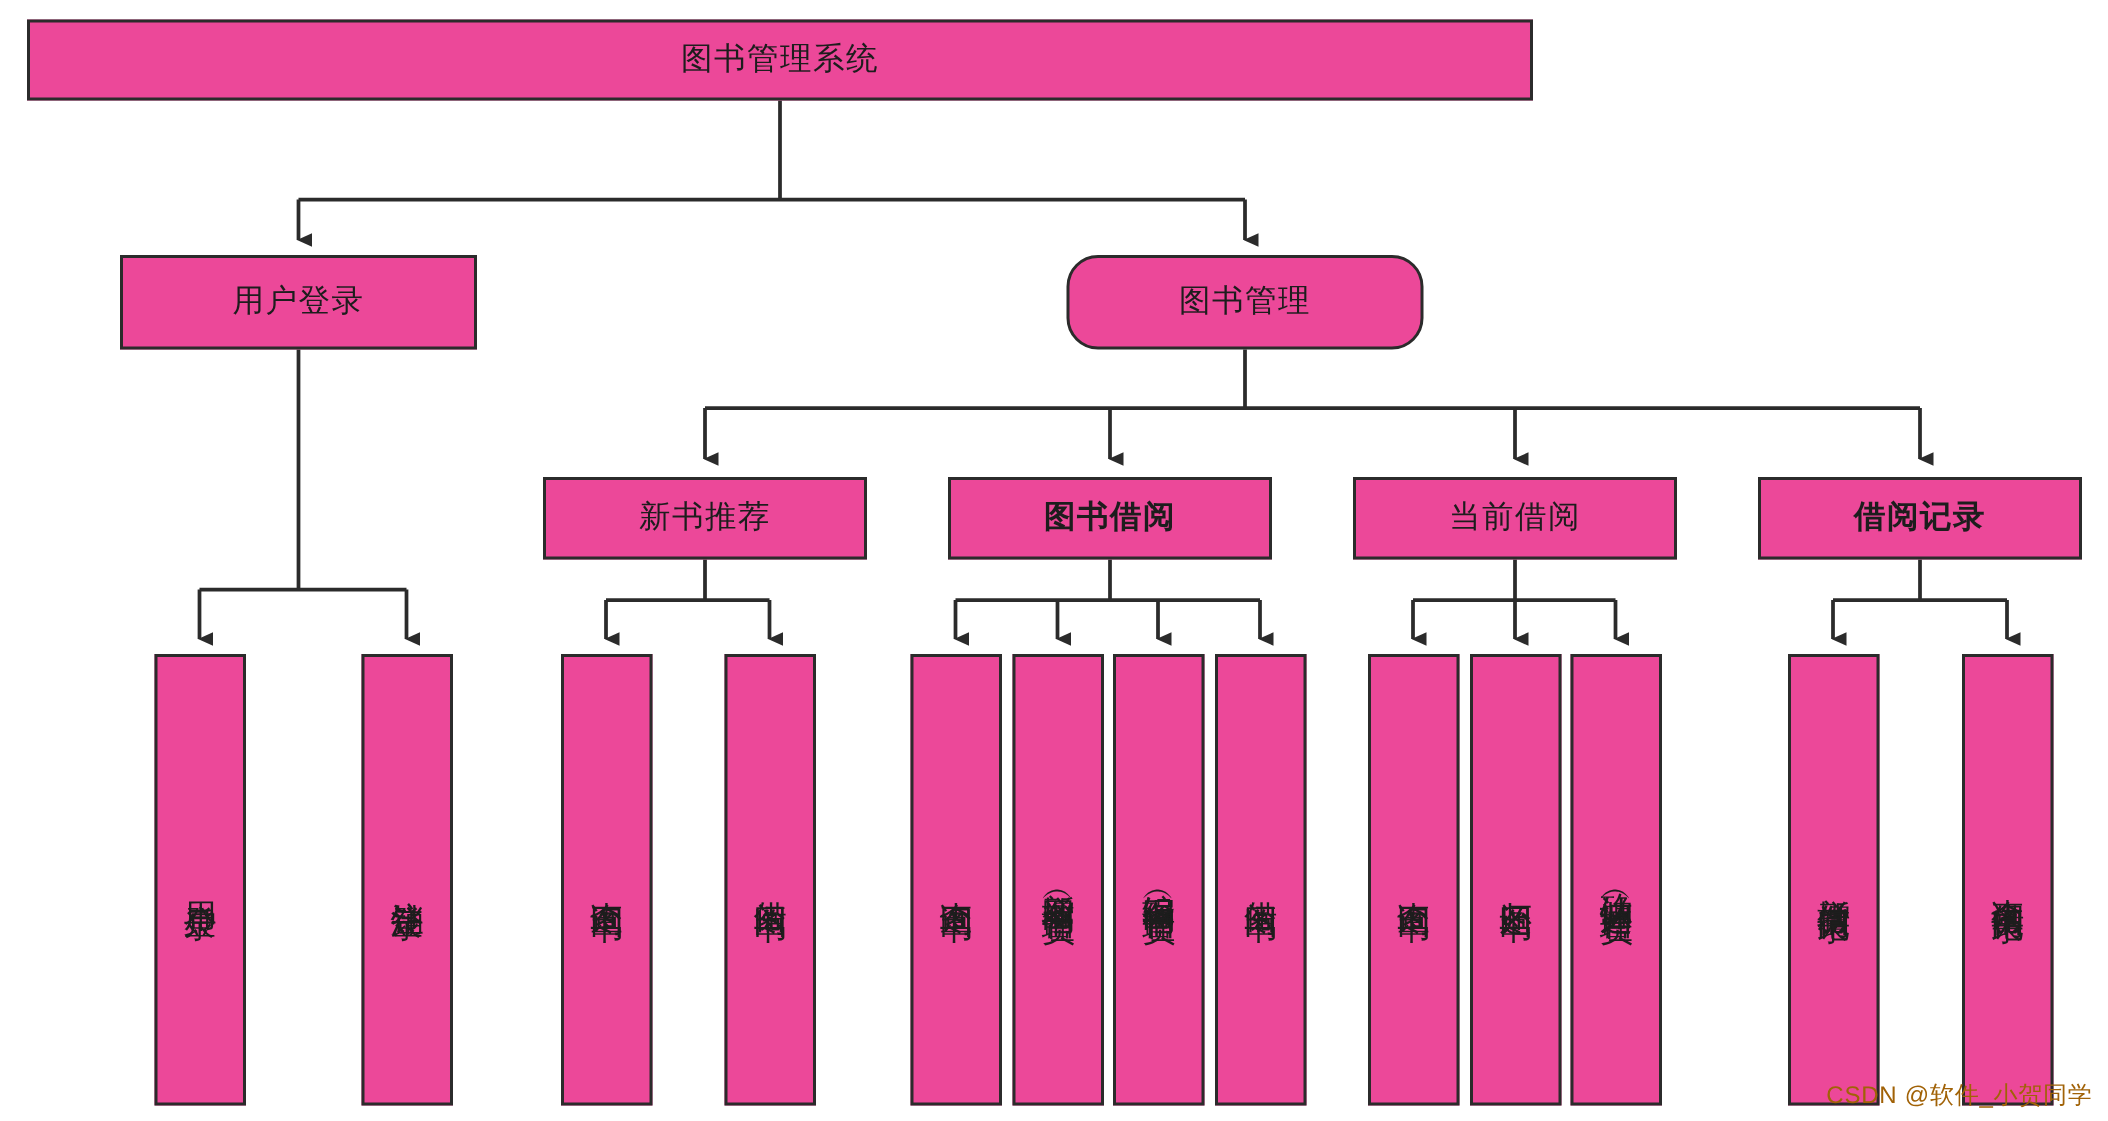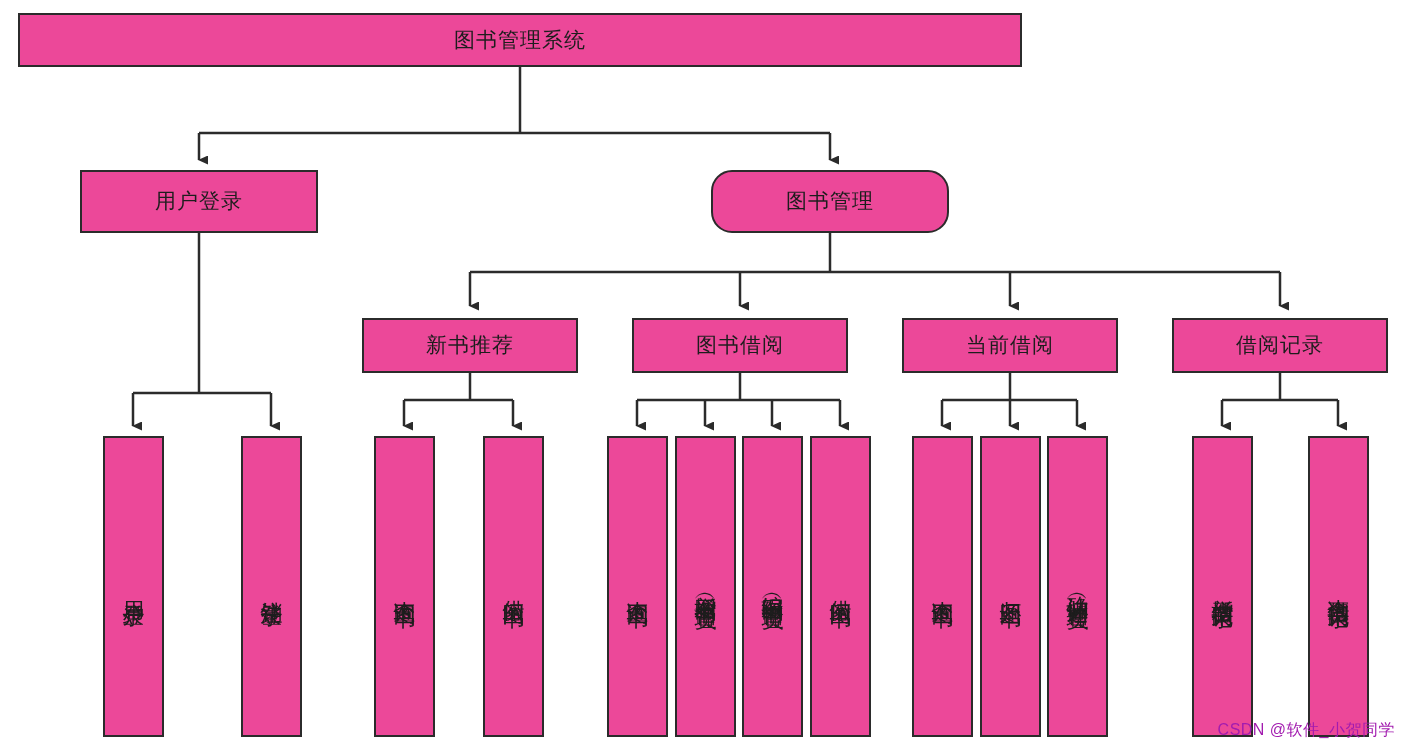--- a/index.html
+++ b/index.html
@@ -41,21 +41,21 @@
     letter-spacing:2px;
     white-space:normal;
     max-height:285px;
     text-align:center;
   }
   #watermark{
     position:absolute;
     right:10px;
     bottom:6px;
     font-size:16px;
-    color:#a21caf;
+    color:#a16207;
     letter-spacing:0.5px;
     z-index:5;
     white-space:nowrap;
   }
 </style>
 </head>
 <body>
 
 <div id="canvas">
 
@@ -116,27 +116,27 @@
   <div class="node" style="left:80px;top:170px;width:238px;height:63px;">
     <span class="label">用户登录</span>
   </div>
   <div class="node" style="left:711px;top:170px;width:238px;height:63px;border-radius:21px;">
     <span class="label">图书管理</span>
   </div>
 
   <div class="node" style="left:362px;top:318px;width:216px;height:55px;justify-content:center;">
     <span class="label">新书推荐</span>
   </div>
-  <div class="node" style="left:632px;top:318px;width:216px;height:55px;">
+  <div class="node" style="left:632px;top:318px;width:216px;height:55px;font-weight:bold;">
     <span class="label">图书借阅</span>
   </div>
   <div class="node" style="left:902px;top:318px;width:216px;height:55px;">
     <span class="label">当前借阅</span>
   </div>
-  <div class="node" style="left:1172px;top:318px;width:216px;height:55px;">
+  <div class="node" style="left:1172px;top:318px;width:216px;height:55px;font-weight:bold;">
     <span class="label">借阅记录</span>
   </div>
 
   <div class="node vertical" style="left:103px;top:436px;width:61px;height:301px;">
     <span class="label">用户登录</span>
   </div>
   <div class="node vertical" style="left:241px;top:436px;width:61px;height:301px;">
     <span class="label">注销登录</span>
   </div>
 

